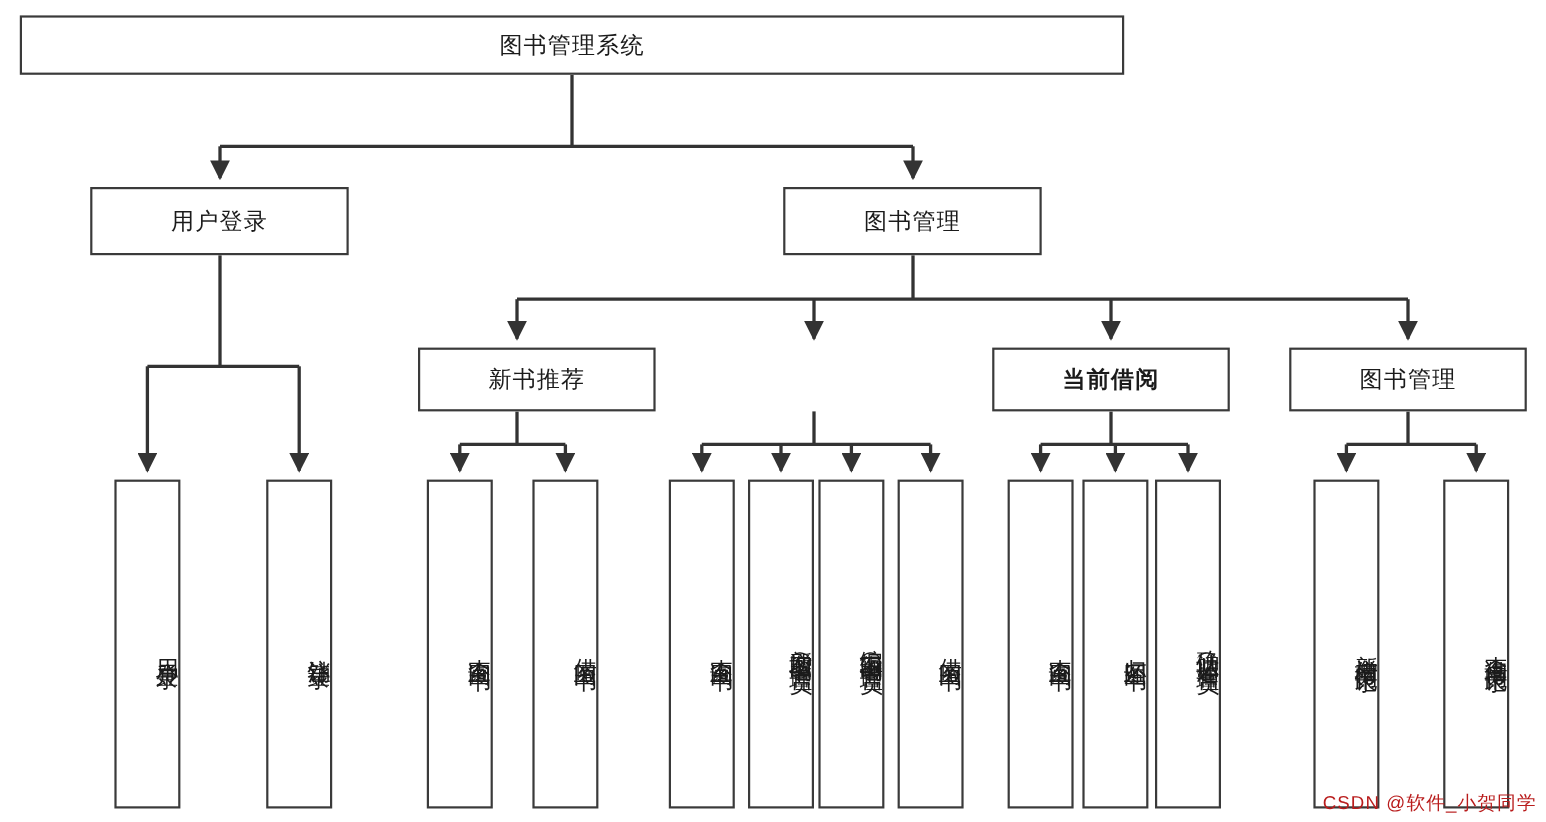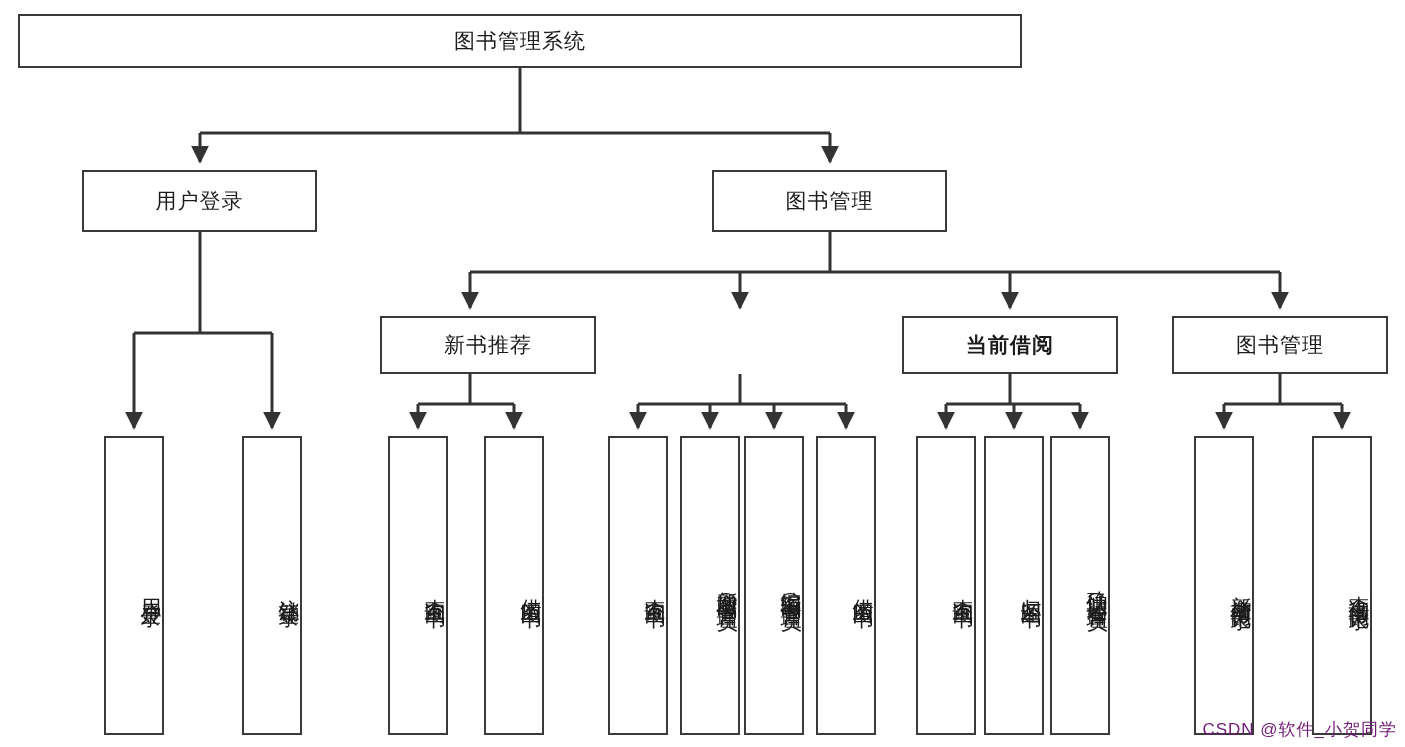--- a/index.html
+++ b/index.html
@@ -51,21 +51,21 @@
   }
   .node-leaf > span {
     writing-mode: vertical-rl;
     text-orientation: upright;
   }
   .watermark {
     position: absolute;
     right: 8px;
     bottom: 6px;
     font-size: 17px;
-    color: #701a75;
+    color: #b91c1c;
     letter-spacing: 1px;
     white-space: nowrap;
     user-select: none;
   }
 </style>
 </head>
 <body>
 
 <div id="canvas">
 

